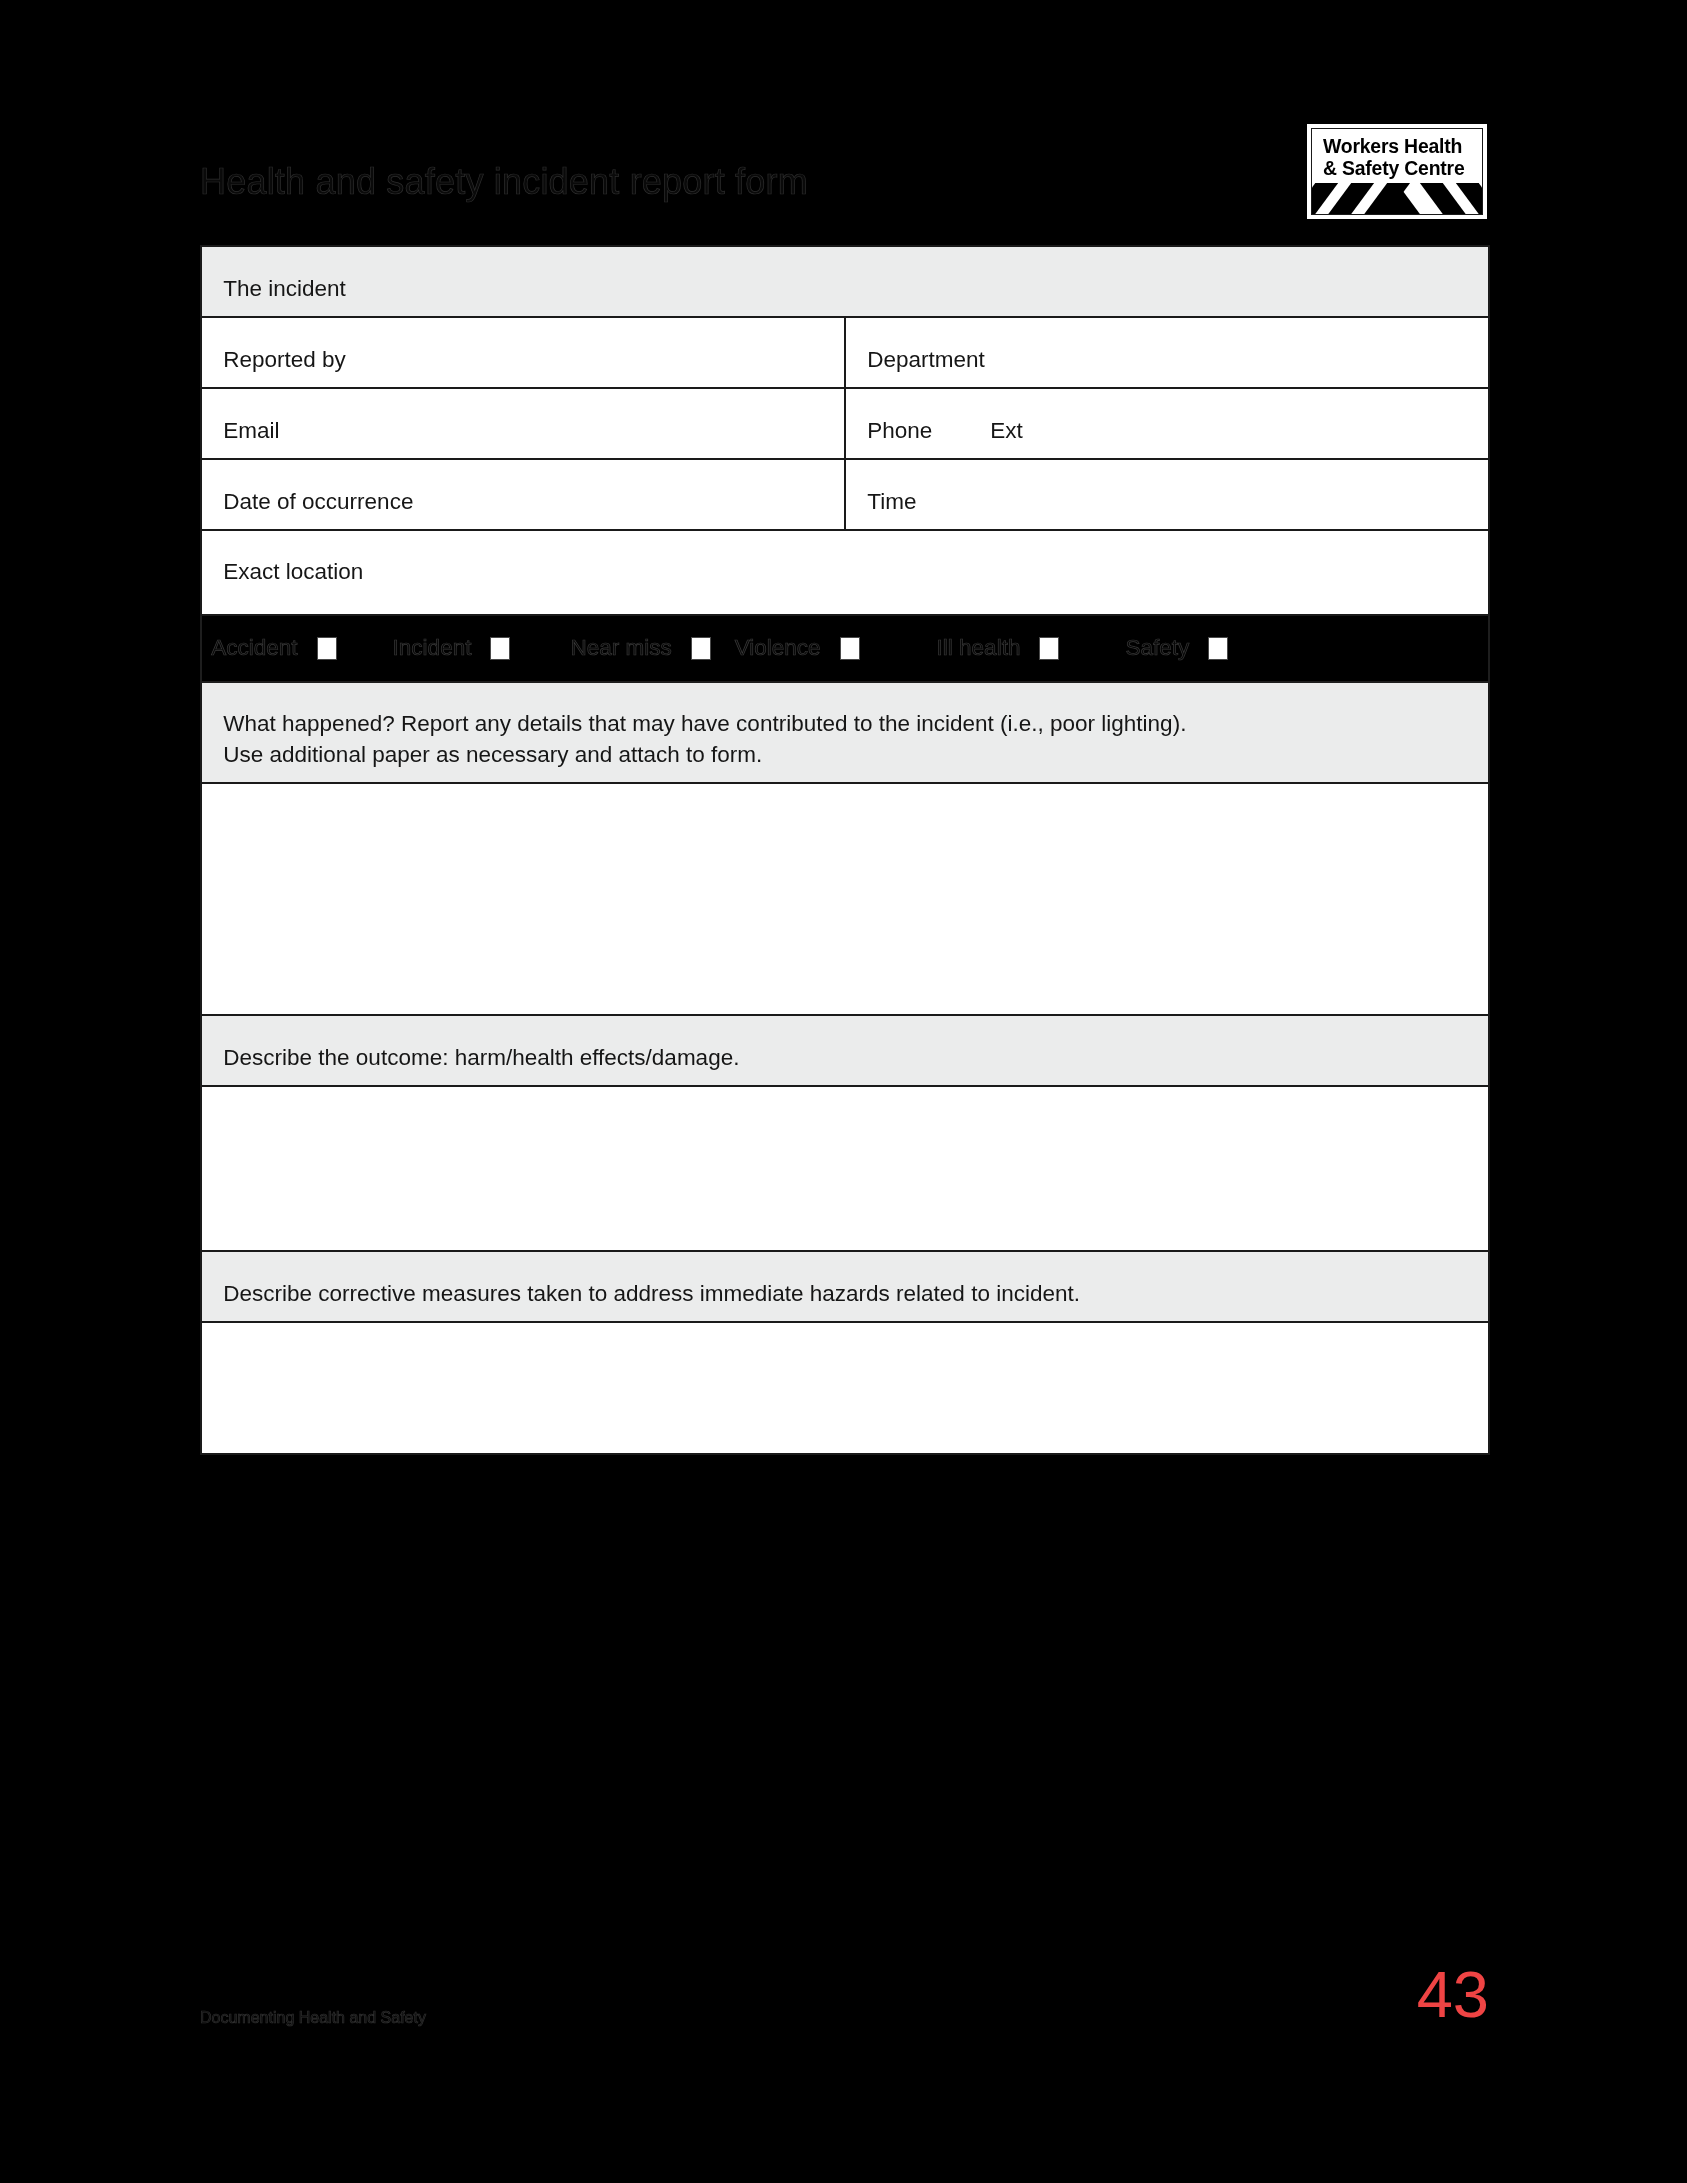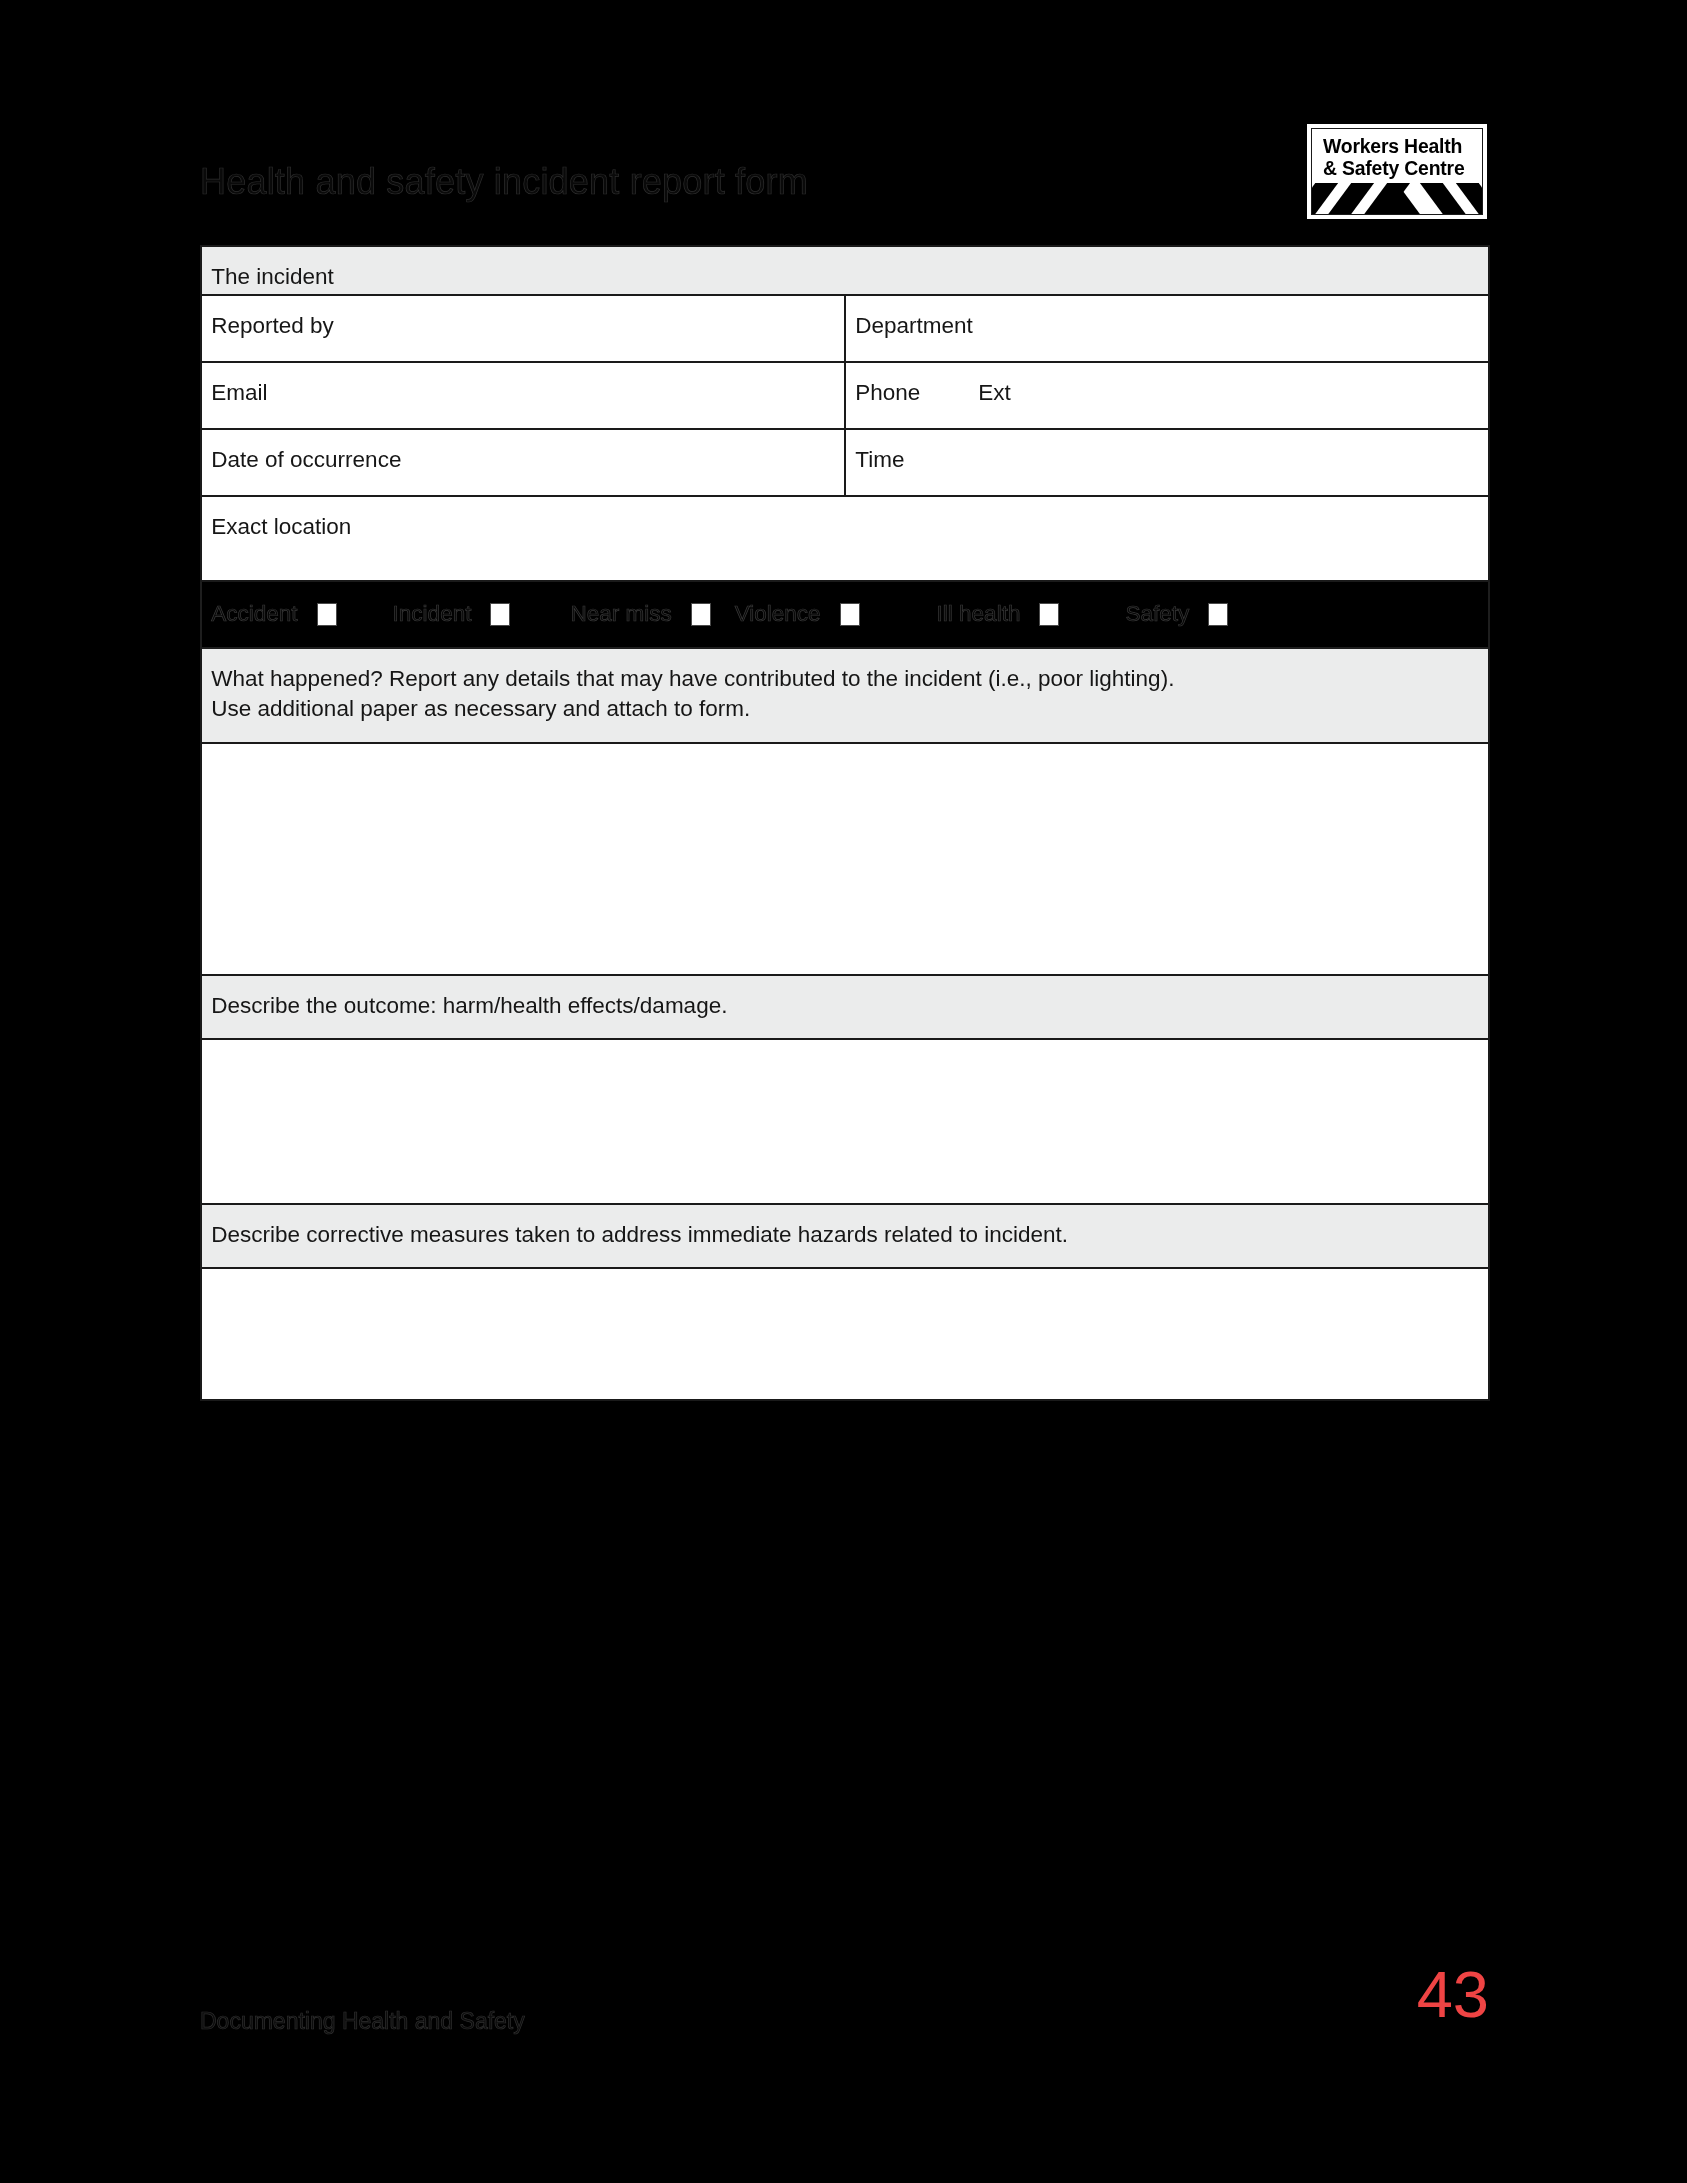--- a/index.html
+++ b/index.html
@@ -100,21 +100,21 @@
     position: absolute;
     left: 200px;
     top: 245px;
     width: 1287px;
     border-collapse: collapse;
     table-layout: fixed;
   }
   .form-table td {
     border: 2px solid #1a1a1a;
     vertical-align: top;
-    padding: 0;
+    padding: 12px;
   }
 
   .cell-pad {
     padding: 14.6px 9.3px 0 9.3px;
     font-size: 22.5px;
     line-height: 1.35;
     color: #161616;
     font-family: "Liberation Sans", sans-serif;
   }
 
@@ -175,21 +175,21 @@
   .sp-2 { width: 60px; }
   .sp-3 { width: 24px; }
   .sp-4 { width: 77px; }
   .sp-5 { width: 66px; }
 
   
   .footer-note {
     position: absolute;
     left: 200px;
     top: 2010px;
-    font-size: 23px;
+    font-size: 16px;
     color: #0c0c0c;
     -webkit-text-stroke: 0.7px #303030;
     white-space: nowrap;
     line-height: 1;
   }
   .page-number {
     position: absolute;
     right: 198px;
     top: 1962px;
     font-size: 65px;

